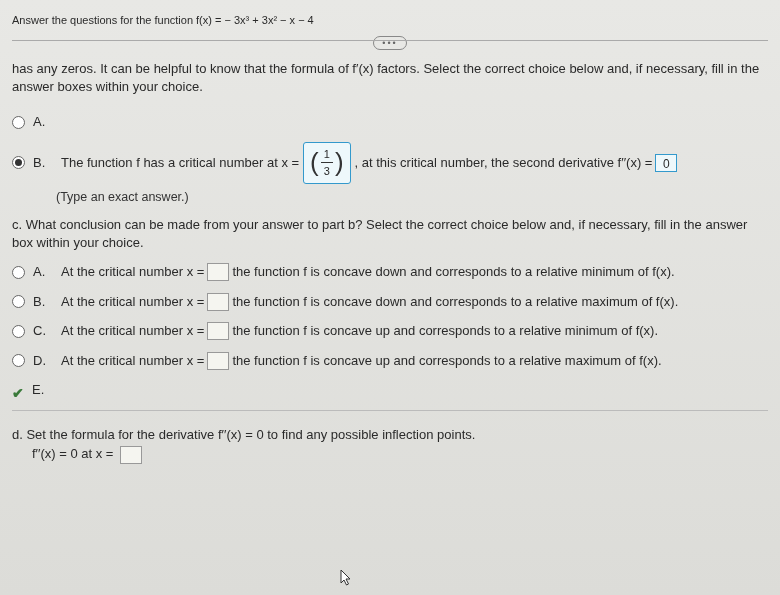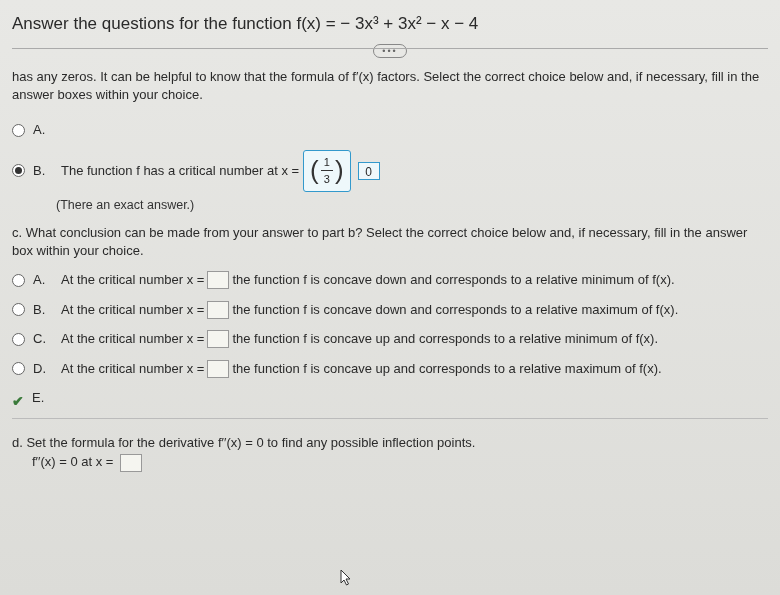--- a/index.html
+++ b/index.html
@@ -8,21 +8,21 @@
       height: 595px;
       background: linear-gradient(to bottom, #e8e8e5 0%, #dcdcd8 100%);
       font-family: Arial, sans-serif;
       font-size: 13px;
       color: #2a2a2a;
       padding: 8px 12px;
       overflow: hidden;
     }
     .header {
       padding: 6px 0 14px 0;
-      font-size: 17px;
+      font-size: 11px;
     }
     .hr-line {
       position: relative;
       border: none;
       border-top: 1px solid #aaa;
       margin: 0 0 4px 0;
     }
     .dots-container {
       display: flex;
       justify-content: center;
@@ -169,23 +169,24 @@
   <span class="opt-label">B.</span>
   <span>The function f has a critical number at x =</span>
   <span class="fraction-box">
     <span class="paren">(</span>
     <span class="frac">
       <span class="num">1</span>
       <span class="den">3</span>
     </span>
     <span class="paren">)</span>
   </span>
+  <span>, at this critical number, the second derivative f′′(x) =</span>
   <span class="input-box">0</span>
 </div>
-<div class="hint">(There an exact answer.)</div>
+<div class="hint">(Type an exact answer.)</div>
 
 <div class="subpart">c. What conclusion can be made from your answer to part b? Select the correct choice below and, if necessary, fill in the answer box within your choice.</div>
 
 <div class="choice-row">
   <span class="radio"></span>
   <span class="opt-label">A.</span>
   <span>At the critical number x =</span>
   <span class="input-box empty"></span>
   <span>the function f is concave down and corresponds to a relative minimum of f(x).</span>
 </div>

